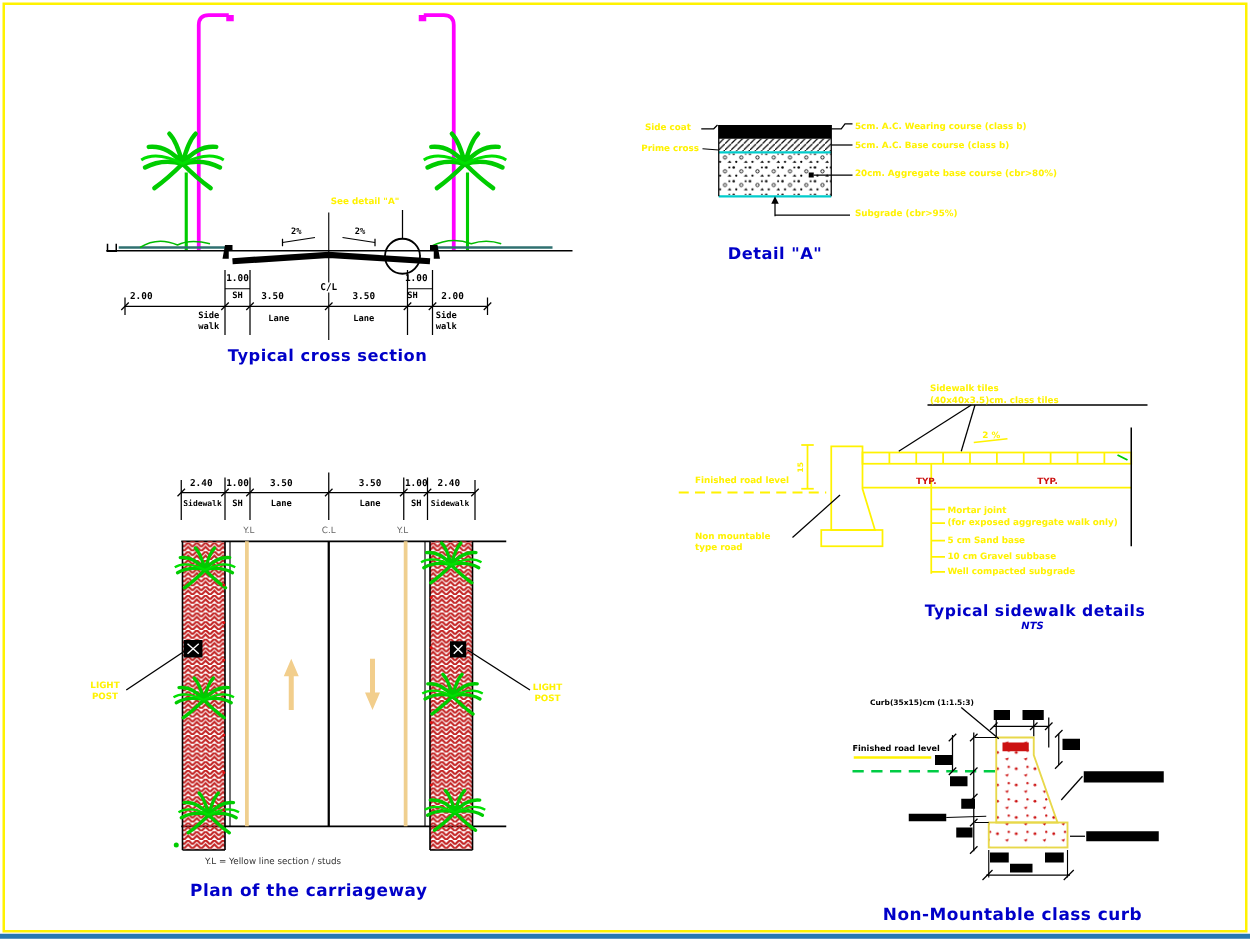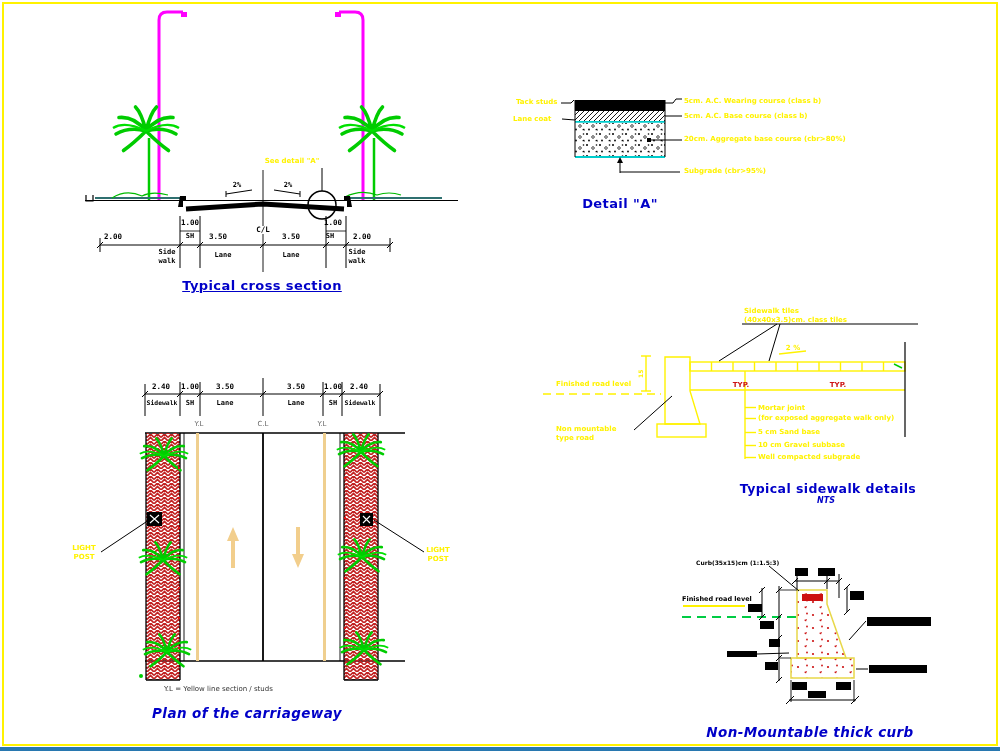--- a/index.html
+++ b/index.html
@@ -7,21 +7,21 @@
        font-family:"DejaVu Sans",sans-serif;}
   .frame{position:absolute;left:2px;top:2px;width:992px;height:740px;border:2px solid #FFF200;}
   .bstrip{position:absolute;left:0;bottom:0;width:1000px;height:4px;background:#2878B0;}
   svg{position:absolute;left:0;top:0;}
   .t{position:absolute;white-space:nowrap;line-height:1;}
   .c{transform:translateX(-50%);}
   .yl{font-weight:bold;font-size:7px;color:#FFF200;}
   .dimt{font-family:"DejaVu Sans Mono",monospace;font-weight:bold;font-size:7.5px;color:#000;}
   .seg{font-family:"DejaVu Sans Mono",monospace;font-weight:bold;font-size:7px;color:#000;}
   .bluet{font-weight:bold;font-size:13px;color:#0000C8;letter-spacing:.4px;}
-  .bluet2{font-weight:bold;font-size:13.5px;color:#0000C8;letter-spacing:.4px;font-style:italic;}
+  .bluet2{font-weight:bold;font-size:13.5px;color:#0000C8;letter-spacing:.4px;}
   .nts{font-weight:bold;font-style:italic;font-size:8px;color:#0000C8;}
   .red{font-weight:bold;font-size:7px;color:#CC1111;}
   .note{font-size:7px;color:#333;}
   .gray{font-size:7px;color:#666;}
   .blk{font-weight:bold;font-size:6.5px;color:#000;}
   .rot{transform:rotate(-90deg);transform-origin:left top;}
 </style>
 </head>
 <body>
 
@@ -305,24 +305,24 @@
 <div class="t dimt c" style="left:113px;top:233px;">2.00</div>
 <div class="t dimt c" style="left:218px;top:233px;">3.50</div>
 <div class="t dimt c" style="left:291px;top:233px;">3.50</div>
 <div class="t dimt c" style="left:362px;top:233px;">2.00</div>
 <div class="t seg c" style="left:167px;top:249px;">Side</div>
 <div class="t seg c" style="left:167px;top:258px;">walk</div>
 <div class="t seg c" style="left:223px;top:252px;">Lane</div>
 <div class="t seg c" style="left:291px;top:252px;">Lane</div>
 <div class="t seg c" style="left:357px;top:249px;">Side</div>
 <div class="t seg c" style="left:357px;top:258px;">walk</div>
-<div class="t bluet c" style="left:262px;top:279px;text-decoration:underline;">Typical cross section</div>
-
-<div class="t yl" style="left:516px;top:99px;">Tack studs</div>
-<div class="t yl" style="left:513px;top:116px;">Lane coat</div>
+<div class="t bluet c" style="left:262px;top:279px;">Typical cross section</div>
+
+<div class="t yl" style="left:516px;top:99px;">Side coat</div>
+<div class="t yl" style="left:513px;top:116px;">Prime cross</div>
 <div class="t yl" style="left:684px;top:98px;">5cm.  A.C. Wearing course (class b)</div>
 <div class="t yl" style="left:684px;top:113px;">5cm.  A.C. Base course (class b)</div>
 <div class="t yl" style="left:684px;top:136px;">20cm. Aggregate base course (cbr&gt;80%)</div>
 <div class="t yl" style="left:684px;top:168px;">Subgrade (cbr&gt;95%)</div>
 <div class="t bluet c" style="left:620px;top:197px;">Detail "A"</div>
 
 <div class="t yl" style="left:744px;top:308px;">Sidewalk tiles</div>
 <div class="t yl" style="left:744px;top:317px;">(40x40x3.5)cm. class tiles</div>
 <div class="t yl c" style="left:793px;top:345px;">2 %</div>
 <div class="t yl" style="left:556px;top:381px;">Finished road level</div>
@@ -356,16 +356,16 @@
 <div class="t gray c" style="left:322px;top:421px;">Y.L</div>
 <div class="t yl c" style="left:84px;top:545px;">LIGHT</div>
 <div class="t yl c" style="left:84px;top:554px;">POST</div>
 <div class="t yl c" style="left:438px;top:547px;">LIGHT</div>
 <div class="t yl c" style="left:438px;top:556px;">POST</div>
 <div class="t note" style="left:164px;top:686px;">Y.L = Yellow line section / studs</div>
 <div class="t bluet2 c" style="left:247px;top:707px;">Plan of the carriageway</div>
 
 <div class="t blk" style="left:696px;top:560px;font-size:6px;">Curb(35x15)cm (1:1.5:3)</div>
 <div class="t blk" style="left:682px;top:596px;">Finished road level</div>
-<div class="t bluet2 c" style="left:810px;top:726px;">Non-Mountable thick curb</div>
+<div class="t bluet2 c" style="left:810px;top:726px;">Non-Mountable class curb</div>
 
 <div class="frame"></div>
 <div class="bstrip"></div>
 
 </body></html>

